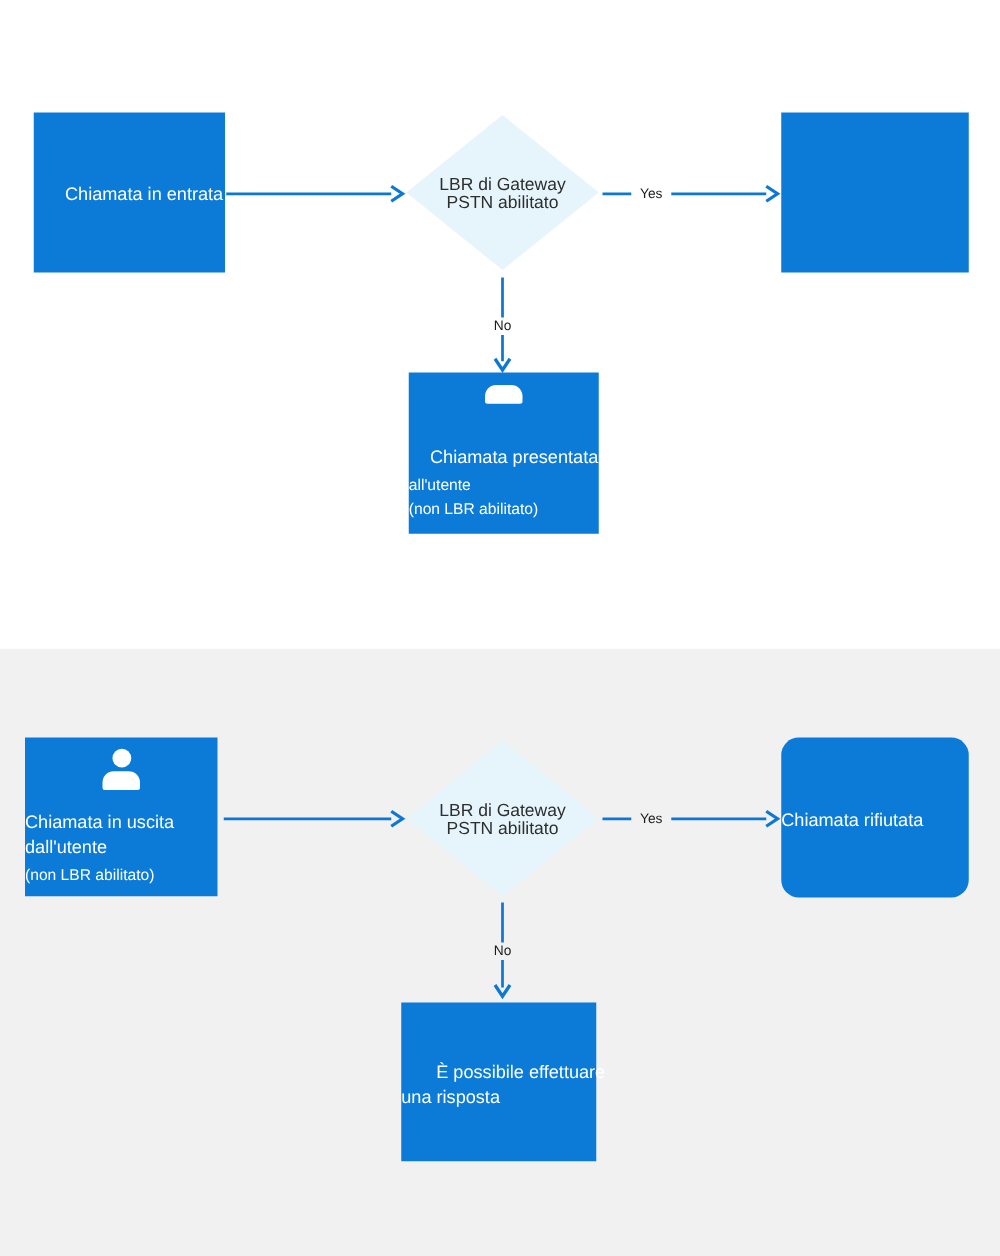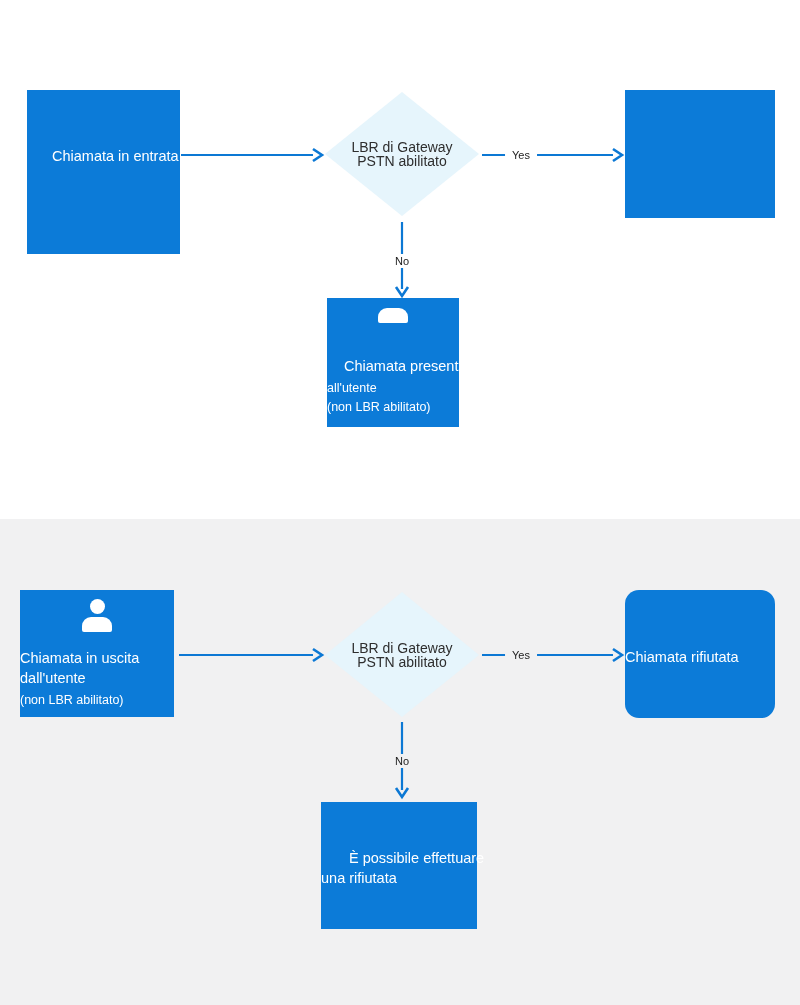--- a/index.html
+++ b/index.html
@@ -99,39 +99,39 @@
     <polygon points="402,592 479,655 402,717 325,655" fill="#e6f5fc"></polygon>
 
     <line x1="179" y1="655" x2="313" y2="655" stroke="#0c78d4" stroke-width="2.2"></line>
     <path d="M313,649 L322,655 L313,661" fill="none" stroke="#0c78d4" stroke-width="2.6"></path>
     <line x1="482" y1="655" x2="613" y2="655" stroke="#0c78d4" stroke-width="2.2"></line>
     <path d="M613,649 L622,655 L613,661" fill="none" stroke="#0c78d4" stroke-width="2.6"></path>
     <line x1="402" y1="722" x2="402" y2="790" stroke="#0c78d4" stroke-width="2.2"></line>
     <path d="M396,788 L402,797 L408,788" fill="none" stroke="#0c78d4" stroke-width="2.6"></path>
   </svg>
 
-  <div class="node" style="left:27px; top:90px; width:153px; height:164px;">
+  <div class="node" style="left:27px; top:90px; width:153px; height:128px;">
     <span class="txt" style="left:25px; top:56px;">Chiamata in entrata</span>
   </div>
 
   <div class="diamond-text" style="left:324px; top:140px;">
     <div>LBR di Gateway</div>
     <div>PSTN abilitato</div>
   </div>
 
   <div class="edge-label yes on-white" style="left:521px; top:155px;">Yes</div>
 
   <div class="edge-label on-white" style="left:402px; top:261px;">No</div>
 
   <div class="node" style="left:625px; top:90px; width:150px; height:128px;">
     <span class="txt center" style="top:137px;">Chiamata inviata</span>
     <span class="txt center" style="top:157px;">a senza risposta</span>
   </div>
 
-  <div class="node" style="left:327px; top:298px; width:132px; height:129px;">
+  <div class="node" style="left:327px; top:298px; width:152px; height:129px;">
     <span class="person-icon" style="top:7px;">
       <span class="head"></span>
       <span class="torso" style="display:block;"></span>
     </span>
     <span class="txt" style="left:17px; top:58px;">Chiamata presentata</span>
     <span class="txt center small" style="top:80px;">all'utente</span>
     <span class="txt center small" style="top:99px;">(non LBR abilitato)</span>
   </div>
 
   <div class="node" style="left:20px; top:590px; width:154px; height:127px;">
@@ -152,16 +152,16 @@
   <div class="edge-label yes on-gray" style="left:521px; top:655px;">Yes</div>
 
   <div class="edge-label on-gray" style="left:402px; top:761px;">No</div>
 
   <div class="node" style="left:625px; top:590px; width:150px; height:128px;border-radius:14px;">
     <span class="txt center" style="top:57px;">Chiamata rifiutata</span>
   </div>
 
   <div class="node" style="left:321px; top:802px; width:156px; height:127px;">
     <span class="txt center" style="top:46px;padding-left:28px;">È possibile effettuare</span>
-    <span class="txt center" style="top:66px;">una rifiutata</span>
+    <span class="txt center" style="top:66px;">una risposta</span>
   </div>
 
 </div>
 
 </body></html>

